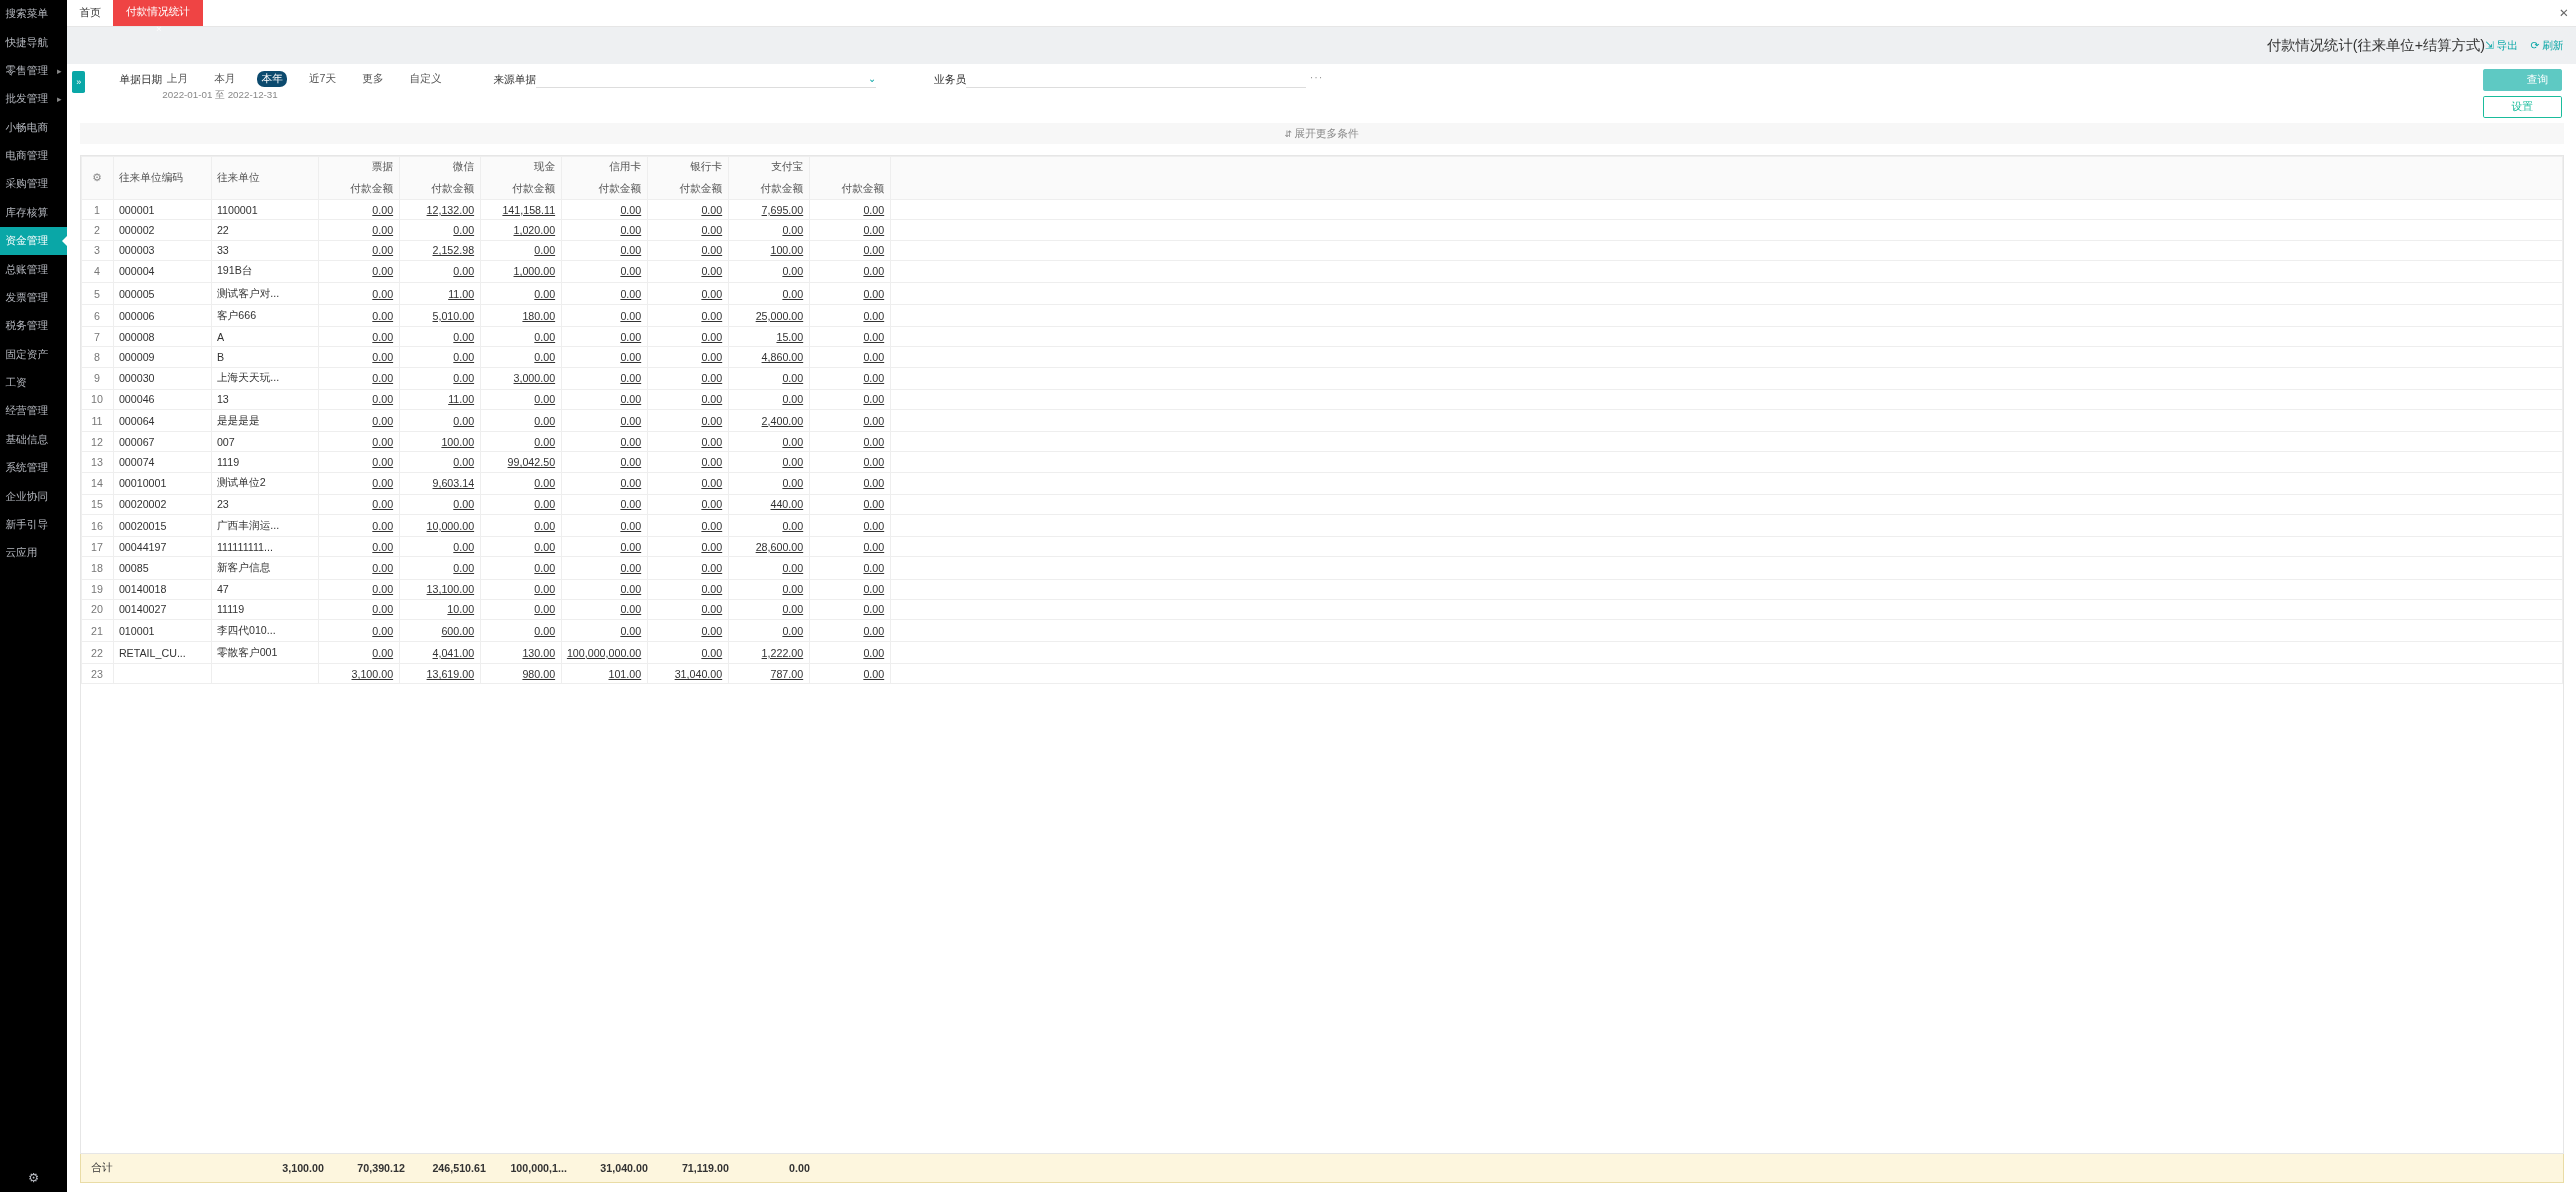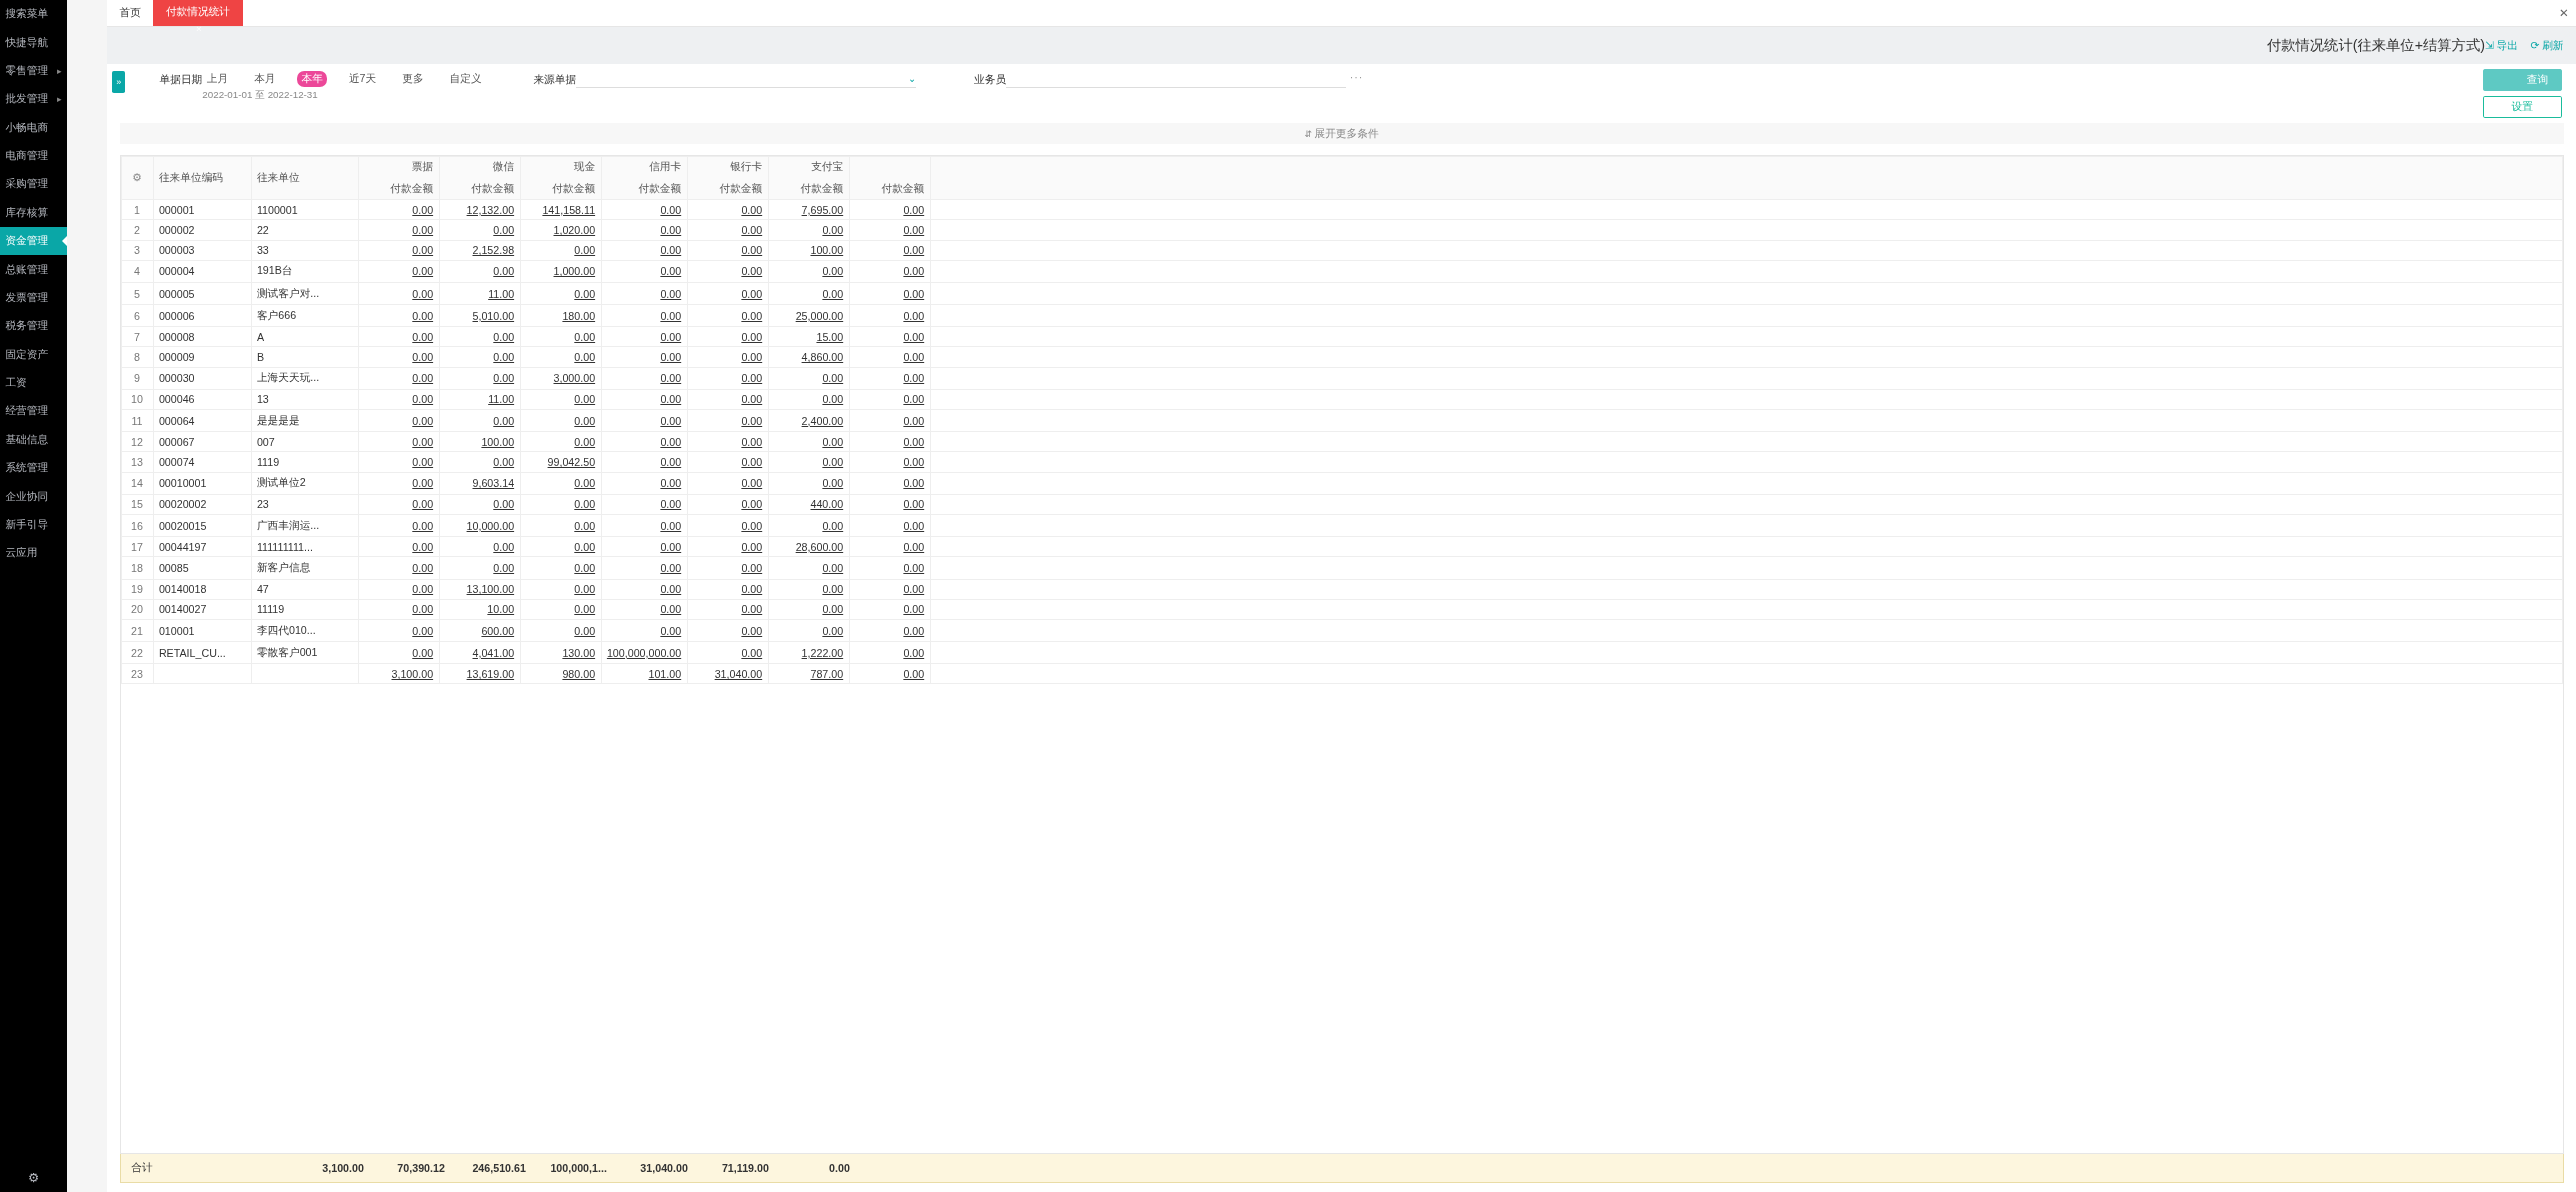--- a/index.html
+++ b/index.html
@@ -5,39 +5,39 @@
 * { box-sizing: border-box; margin: 0; padding: 0; }
 body { font-family: "Microsoft YaHei", Arial, sans-serif; font-size: 10.7px; color: #333; background: #f5f5f5; overflow: hidden; }
 .app { display: flex; height: 100vh; width: 100vw; }
 .sidebar { width: 67px; background: #000000; color: #b5b8bf; display: flex; flex-direction: column; font-size: 10.7px; }
 .sidebar-item { padding: 7.2px 5.4px; cursor: pointer; display: flex; align-items: center; justify-content: space-between; white-space: nowrap; }
 .sidebar-item.active { background: #0aa7a7; color: #fff; position: relative; }
 .sidebar-item.active::after { content: ""; position: absolute; right: 0; top: 50%; transform: translateY(-50%); border: 5.4px solid transparent; border-right-color: #fff; }
 .sidebar-caret { font-size: 9px; color: #888; }
 .sidebar-footer { margin-top: auto; display: flex; justify-content: center; padding: 7.2px 0; }
 .gear { color: #b5b8bf; font-size: 12.5px; }
-.main { flex: 1; display: flex; flex-direction: column; background: #fff; min-width: 0; margin-left: 40px; }
+.main { flex: 1; display: flex; flex-direction: column; background: #fff; min-width: 0; }
 .tabs { display: flex; align-items: center; height: 27px; border-bottom: 0.9px solid #e6e6e6; position: relative; }
 .tab { padding: 5.4px 12.5px; font-size: 10.7px; color: #333; cursor: pointer; height: 100%; display: flex; align-items: center; gap: 3.6px; }
 .tab.active { background: #ef4444; color: #fff; flex-direction: column; }
 .tab-close { font-size: 9.8px; margin-left: 1.8px; }
 .tab-closer { margin-left: auto; padding: 0 7.2px; color: #666; cursor: pointer; font-size: 11.6px; }
 .titlebar { background: #eef0f2; padding: 9px 12.5px; display: flex; align-items: center; justify-content: flex-end; }
 .title { font-size: 14.3px; color: #333; }
 .title-actions { display: flex; gap: 12.5px; color: #0aa7a7; font-size: 10.7px; }
 .title-action { cursor: pointer; display: flex; align-items: center; gap: 2.7px; }
 .filter-wrap { display: flex; align-items: flex-start; }
 .collapse-handle { width: 12.5px; background: #0aa7a7; color: #fff; display: flex; align-items: center; justify-content: center; cursor: pointer; margin: 7.2px 5.4px 7.2px 5.4px; height: 21.5px; border-radius: 1.8px; font-size: 9px; }
 .filters { flex: 1; padding: 7.2px 10.7px 3.6px 18px; display: flex; flex-wrap: wrap; align-items: flex-start; }
 .filter-group { display: flex; align-items: flex-start; margin-right: 36px; margin-bottom: 5.4px; }
 .filter-label { width: 54px; text-align: right; color: #333; padding-top: 1.8px; }
 .date-options { display: flex; flex-direction: column; }
 .date-row { display: flex; gap: 17px; align-items: center; }
 .date-opt { color: #555; cursor: pointer; padding: 0.9px 4.5px; border-radius: 7.2px; }
-.date-opt.active { background: #ec4899; color: #fff; }
+.date-opt.active { background: #0c4a6e; color: #fff; }
 .date-range { color: #888; font-size: 9.8px; margin-top: 1.8px; }
 .src-input { width: 340px; border: none; border-bottom: 0.9px solid #ddd; padding: 1.8px 3.6px; color: #333; background: transparent; outline: none; font-size: 10.7px; }
 .src-wrap { position: relative; }
 .src-caret { position: absolute; right: 0; top: 1.8px; color: #0aa7a7; font-size: 9.8px; }
 .sales-input { width: 340px; border: none; border-bottom: 0.9px solid #ddd; padding: 1.8px 3.6px; background: transparent; outline: none; font-size: 10.7px; }
 .sales-more { color: #999; margin-left: 3.6px; letter-spacing: 0.9px; cursor: pointer; }
 .filter-buttons { display: flex; flex-direction: column; gap: 5.4px; padding: 5.4px 14.3px 5.4px 0; }
 .btn { padding: 2.7px 12.5px; border: 0.9px solid #1abc9c; border-radius: 1.8px; font-size: 10.7px; cursor: pointer; background: #fff; color: #1abc9c; }
 .btn.primary { background: #5ec9c3; color: #fff; border-color: #5ec9c3; padding-left: 43px; }
 .expand-bar { text-align: center; padding: 3.6px 0; color: #888; font-size: 10.7px; cursor: pointer; background: #f7f7f7; margin: 0 12.5px; }

